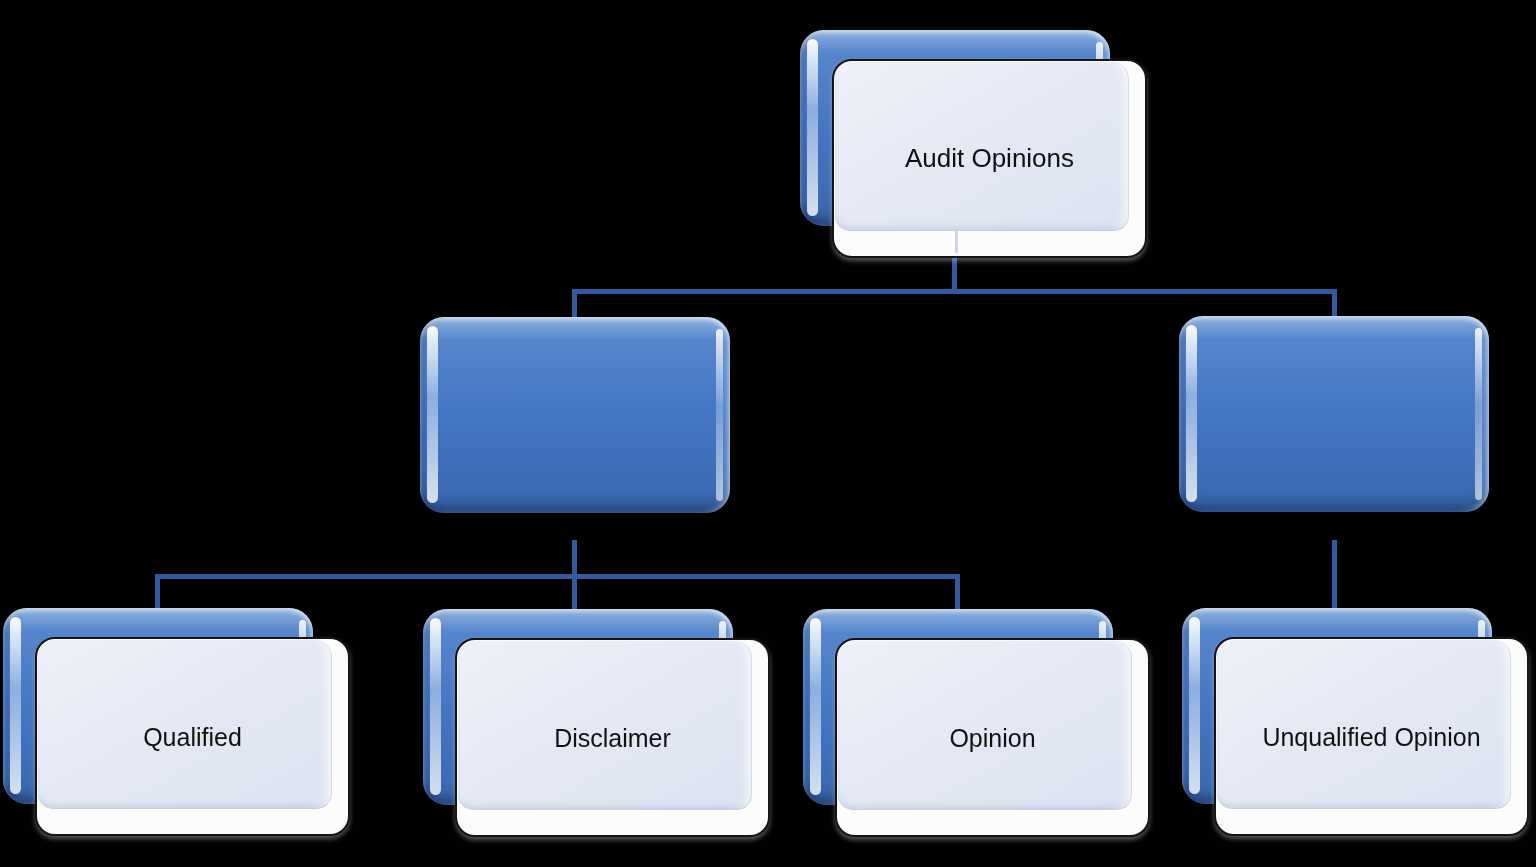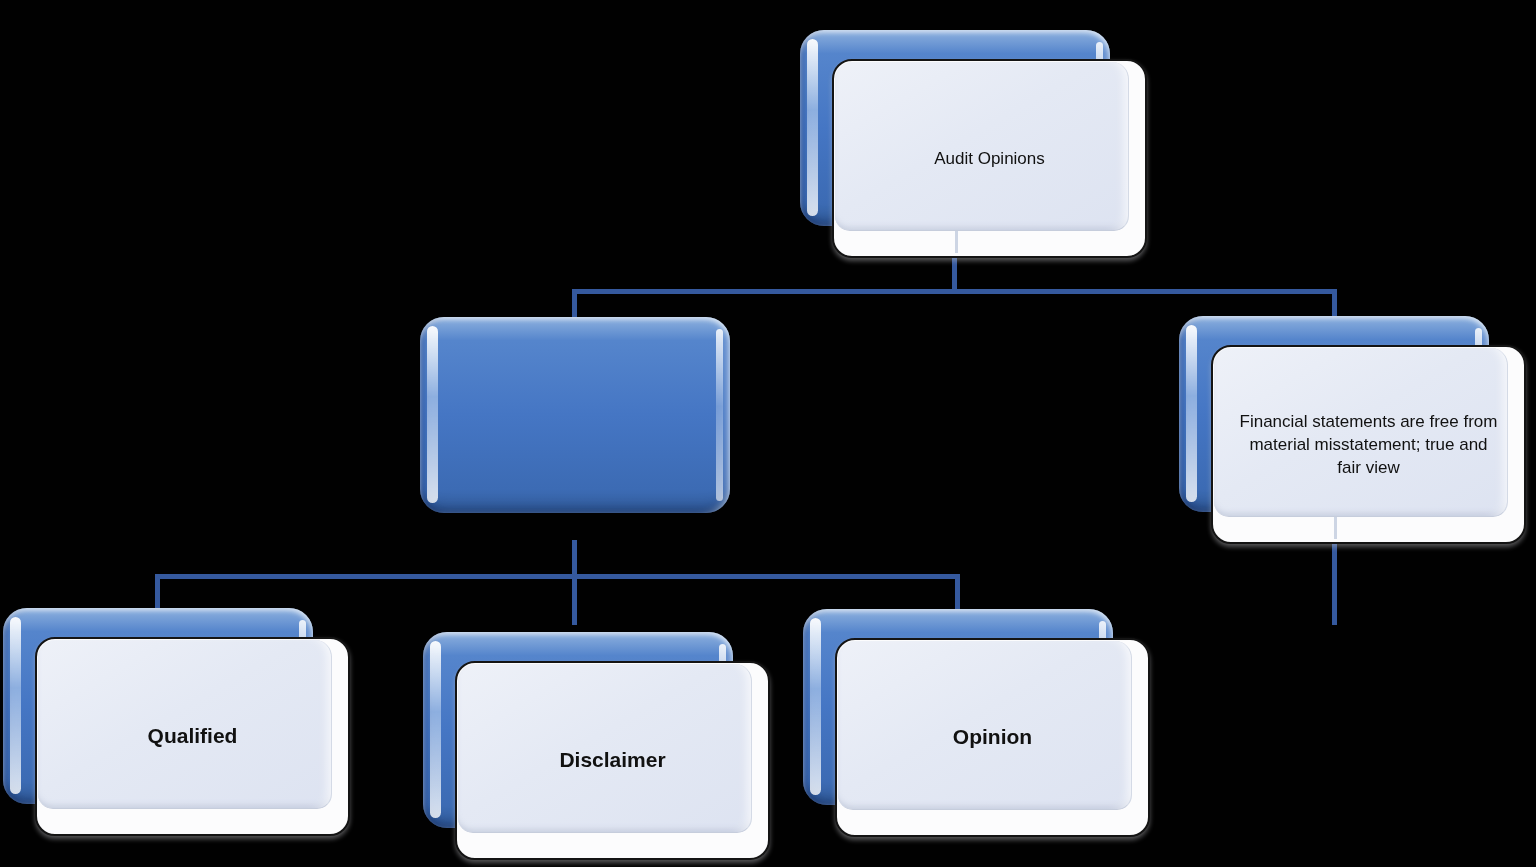--- a/index.html
+++ b/index.html
@@ -45,30 +45,30 @@
     display:flex;align-items:center;justify-content:center;text-align:center;
     box-shadow:0 3px 5px rgba(190,190,195,.45);
   }
   .panel{
     position:absolute;left:1px;top:1px;right:16px;bottom:25px;border-radius:17px 17px 15px 15px;
     background:linear-gradient(150deg,#EEF1F8 0%,#E4E9F4 45%,#DDE3F1 100%);
     box-shadow:inset -9px 0 11px -7px rgba(255,255,255,.95), inset 0 -5px 7px -4px rgba(125,138,170,.4);
     border-bottom:1px solid #C6CDDC;border-right:1px solid #D4DAE6;
   }
   .stem-hint{position:absolute;left:121px;bottom:3px;width:3px;height:22px;background:#CDD5E4;}
-  .label{position:relative;z-index:3;font-size:17px;line-height:1.36;max-width:258px;}
+  .label{position:relative;z-index:3;font-size:26px;line-height:1.36;max-width:258px;}
   
   .n-root{left:800px;top:30px;}
   .n-l2l {left:420px;top:317px;}
   .n-l2r {left:1179px;top:316px;}
   .n-q   {left:3px;top:608px;}
-  .n-d   {left:423px;top:632px;}
+  .n-d   {left:423px;top:609px;}
   .n-a   {left:803px;top:609px;}
   .n-u   {left:1182px;top:608px;}
-  .n-q .label,.n-d .label,.n-a .label,.n-u .label{font-size:21px;font-weight:bold;}
+  .n-q .label,.n-d .label,.n-a .label,.n-u .label{font-size:25px;}
 </style>
 </head>
 <body>
 
 <div class="stage">
 
   <div class="connector c-root-stem"></div>
   <div class="connector c-l1-h"></div>
   <div class="connector c-l2l-drop"></div>
   <div class="connector c-l2r-drop"></div>
@@ -86,25 +86,20 @@
       <div class="label">Audit Opinions</div>
     </div>
   </div>
 
   <div class="node n-l2l">
     <div class="back"></div>
   </div>
 
   <div class="node n-l2r">
     <div class="back"></div>
-    <div class="card">
-      <div class="panel"></div>
-      <div class="stem-hint"></div>
-      <div class="label">Financial statements are free from material misstatement; true and fair view</div>
-    </div>
   </div>
 
   <div class="node n-q">
     <div class="back"></div>
     <div class="card">
       <div class="panel"></div>
       <div class="label">Qualified</div>
     </div>
   </div>
 
@@ -117,14 +112,21 @@
   </div>
 
   <div class="node n-a">
     <div class="back"></div>
     <div class="card">
       <div class="panel"></div>
       <div class="label">Opinion</div>
     </div>
   </div>
 
+  <div class="node n-u">
+    <div class="back"></div>
+    <div class="card">
+      <div class="panel"></div>
+      <div class="label">Unqualified Opinion</div>
+    </div>
+  </div>
 
 </div>
 
 </body></html>

